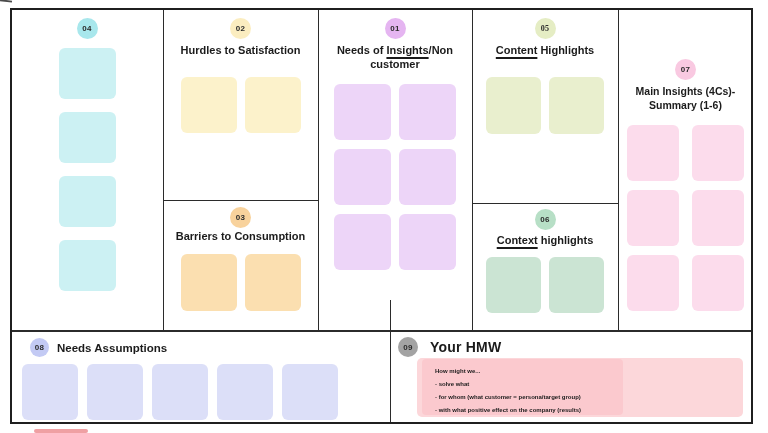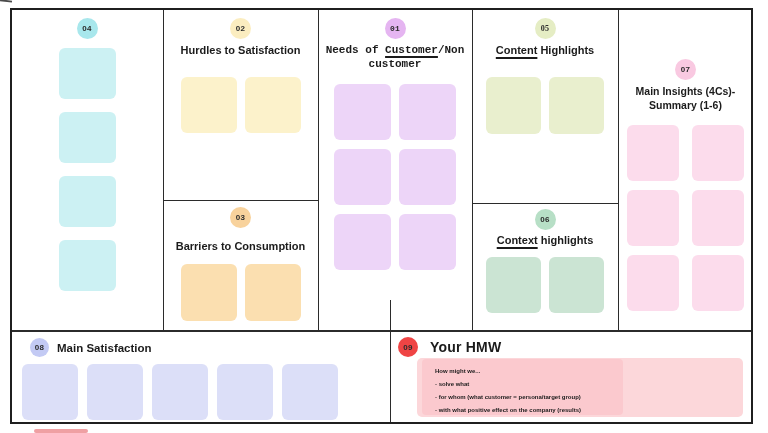--- a/index.html
+++ b/index.html
@@ -35,26 +35,26 @@
   
   .sec-hurdles { left:164px; top:10px; width:153px; }
   .sec-hurdles .badge { margin-top:8px; background:#fbedc0; }
   .sec-hurdles .title { margin-top:4px; max-width:150px; }
   .sec-hurdles .notes-row { gap:8px; margin-top:20px; }
   .note-hurdles { width:56px; height:56px; background:#fcf2cb; }
 
   
   .sec-barriers { left:164px; top:201px; width:153px; }
   .sec-barriers .badge { margin-top:6px; background:#f8d29c; }
-  .sec-barriers .title { margin-top:11px; max-width:150px; }
+  .sec-barriers .title { margin-top:1px; max-width:150px; }
   .sec-barriers .notes-row { gap:8px; margin-top:11px; }
   .note-barriers { width:56px; height:57px; background:#fbdfb0; }
 
   
-  .sec-needs { left:319px; top:10px; width:152px;font-family:Liberation Mono, monospace; }
+  .sec-needs { left:319px; top:10px; width:152px; }
   .sec-needs .badge { margin-top:8px; background:#e5b5f1; }
   .sec-needs .title { margin-top:4px; max-width:152px; }
   .sec-needs .notes-grid { grid-template-columns:repeat(2,57px); gap:9px 8px; margin-top:13px; }
   .note-needs { width:57px; height:56px; background:#edd5f8; }
 
   
   .sec-content { left:473px; top:10px; width:144px; }
   .sec-content .badge { margin-top:8px; background:#e5edc4;font-family:Liberation Serif, serif; }
   .sec-content .title { margin-top:4px; max-width:142px; }
   .sec-content .notes-row { gap:8px; margin-top:20px; }
@@ -79,21 +79,21 @@
   .sec-assumptions { left:12px; top:332px; width:377px; height:90px; }
   .sec-hmw { left:391px; top:332px; width:361px; height:90px; }
   .bottom-header { display:flex; align-items:center; }
   .sec-assumptions .bottom-header { margin:6px 0 0 18px; gap:8px; }
   .sec-assumptions .badge { width:19px; height:19px; margin:0; background:#c3caf4; }
   .sec-assumptions .bh-title { font-size:11.5px; font-weight:700; }
   .sec-assumptions .notes-row { gap:9px; margin:7px 0 0 10px; }
   .note-assumptions { width:56px; height:56px; background:#dcdff8; }
 
   .sec-hmw .bottom-header { margin:5px 0 0 7px; gap:12px; }
-  .sec-hmw .badge { width:20px; height:20px; margin:0; background:#ef4444; }
+  .sec-hmw .badge { width:20px; height:20px; margin:0; background:#a3a3a3; }
   .sec-hmw .bh-title { font-size:14px; font-weight:700; letter-spacing:.2px; }
   .hmw-note-light { position:absolute; left:26px; top:26px; width:326px; height:59px;
                     background:#fcd7da; border-radius:5px; }
   .hmw-note-dark { position:absolute; left:31px; top:27px; width:201px; height:56px;
                    background:#fbc9ce; border-radius:4px; padding:6px 0 0 13px; }
   .hmw-line { font-size:6px; font-weight:700; line-height:13px; color:#1b1b1b; white-space:nowrap; }
 
   
   .corner-mark { position:absolute; left:0; top:0; width:12px; height:2px; background:#4a4a4a;
                  transform:rotate(6deg); }
@@ -141,21 +141,21 @@
     <div class="badge">03</div>
     <div class="title">Barriers to Consumption</div>
     <div class="notes-row">
       <div class="note note-barriers"></div>
       <div class="note note-barriers"></div>
     </div>
   </div>
 
   <div class="sec sec-needs">
     <div class="badge">01</div>
-    <div class="title"><span>Needs of </span><span class="u">Customer</span><span>/Non customer</span></div>
+    <div class="title"><span>Needs of </span><span class="u">Insights</span><span>/Non customer</span></div>
     <div class="notes-grid">
       <div class="note note-needs"></div>
       <div class="note note-needs"></div>
       <div class="note note-needs"></div>
       <div class="note note-needs"></div>
       <div class="note note-needs"></div>
       <div class="note note-needs"></div>
     </div>
   </div>
 
@@ -186,21 +186,21 @@
       <div class="note note-insights"></div>
       <div class="note note-insights"></div>
       <div class="note note-insights"></div>
       <div class="note note-insights"></div>
     </div>
   </div>
 
   <div class="sec-bottom sec-assumptions">
     <div class="bottom-header">
       <div class="badge">08</div>
-      <div class="bh-title">Main Satisfaction</div>
+      <div class="bh-title">Needs Assumptions</div>
     </div>
     <div class="notes-row">
       <div class="note note-assumptions"></div>
       <div class="note note-assumptions"></div>
       <div class="note note-assumptions"></div>
       <div class="note note-assumptions"></div>
       <div class="note note-assumptions"></div>
     </div>
   </div>
 

